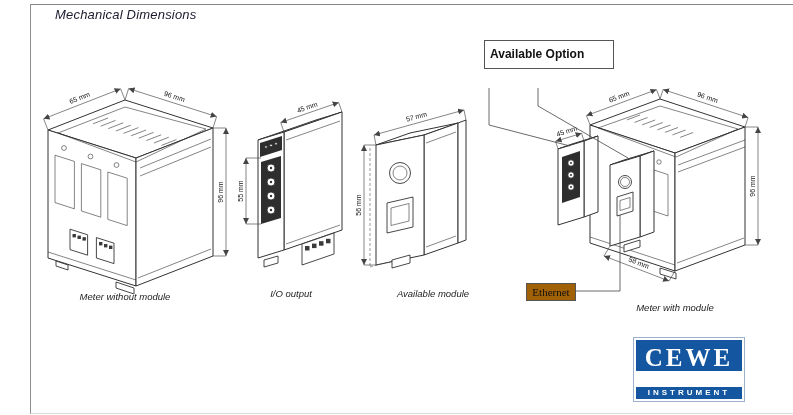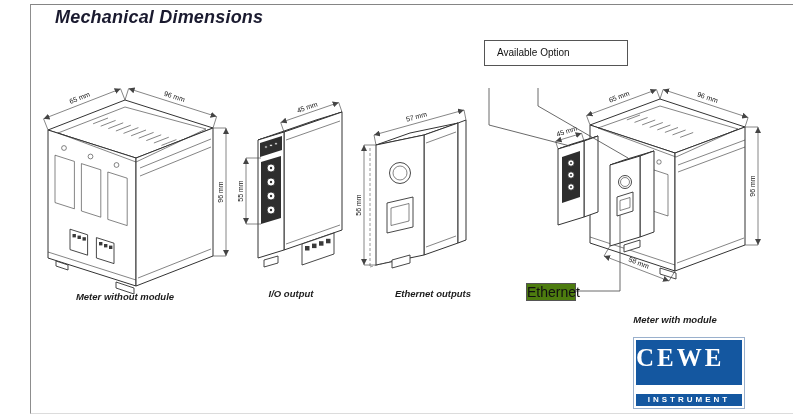--- a/index.html
+++ b/index.html
@@ -7,62 +7,62 @@
     position:relative; width:793px; height:415px; background:#fff;
     font-family:"Liberation Sans", sans-serif; overflow:hidden;
   }
   .page-edge {
     position:absolute; left:30px; top:4px; width:762px; height:408px;
     border-top:1.5px solid #858585; border-left:1.5px solid #8d8d8d;
     border-bottom:1px solid #dcdcdc; pointer-events:none;
   }
   .page-title {
     position:absolute; left:55px; top:7px;
-    font-size:18px; font-weight:bold; font-style:italic;
+    font-size:13px; font-weight:normal; font-style:italic;
     color:var(--title_color,#1a1a2f); letter-spacing:0.2px;
   }
   .fig { position:absolute; overflow:visible; }
   .fig .face { fill:#ffffff; stroke:var(--line,#333); stroke-width:1; stroke-linejoin:round; }
   .fig .ln  { fill:none; stroke:var(--line,#333); stroke-width:0.6; }
   .fig .ln2 { fill:#ffffff; stroke:var(--line,#333); stroke-width:0.9; }
   .fig .blk { fill:#2e2e2e; stroke:none; }
   .fig .hole { fill:#ffffff; stroke:#222; stroke-width:0.8; }
   .fig .dot { fill:#333; stroke:none; }
   .fig .sq { fill:#3a3a3a; stroke:none; }
   .fig .dash { fill:none; stroke:#555; stroke-width:0.6; stroke-dasharray:3 2; }
   .fig .ext, .fig .dl { fill:none; stroke:#444; stroke-width:0.65; }
   .fig .dimlbl { font:7px "Liberation Sans", sans-serif; fill:#111; }
   .caption {
-    position:absolute; text-align:center; font-size:9.5px; font-weight:bold;
+    position:absolute; text-align:center; font-size:9.5px; font-weight:normal;
     font-style:italic; color:#1c1c1c;
   }
   .note-box {
     position:absolute; left:484px; top:40px; width:118px;
-    border:1px solid #555; background:#fff; padding:4px 12px;
-    font-size:10px; line-height:1.55; color:#111;
+    border:1px solid #555; background:#fff; padding:4px 5px;
+    font-size:12px; line-height:1.55; color:#111;font-weight:bold;
   }
   .note-box span { display:block; }
   .eth-box {
     position:absolute; left:526px; top:283px; width:48px; height:16px;
-    border:1px solid #555; background:#4d7c0f; font-size:14px; color:#111;
-    text-align:center; line-height:16px;
+    border:1px solid #555; background:#a16207; font-size:11px; color:#111;
+    text-align:center; line-height:16px;font-family:Liberation Serif, serif;
   }
   .leaders { position:absolute; left:0; top:0; pointer-events:none; }
   .leaders polyline { fill:none; stroke:#444; stroke-width:0.8; }
   .logo {
     position:absolute; left:633px; top:337px; width:106px;
     border:1px solid #9ab0cc; background:#fff; padding:2px;
   }
   .logo-brand {
-    background:var(--brand_blue,#1457a0); color:#fff; 
+    background:var(--brand_blue,#1457a0); color:#fff; text-align:center;
     font-family:"Liberation Serif", serif; font-weight:bold;
-    font-size:25px; line-height:35px; height:45px; letter-spacing:3px;
+    font-size:25px; line-height:35px; height:31px; letter-spacing:3px;
   }
   .logo-sub {
-    margin-top:9px; background:var(--brand_blue,#1457a0); color:#fff;
+    margin-top:16px; background:var(--brand_blue,#1457a0); color:#fff;
     text-align:center; font-size:8px; font-weight:bold; letter-spacing:3px;
     line-height:12px; height:12px;
   }
 </style>
 </head>
 <body>
 
 <div class="screen">
   <div class="page-edge"></div>
 
@@ -259,20 +259,20 @@
   </svg>
 
   <div class="note-box">
     <span>Available Option</span>
   </div>
 
   <div class="eth-box">Ethernet</div>
 
   <div class="caption" style="left:40px;top:291px;width:170px">Meter without  module</div>
   <div class="caption" style="left:232px;top:288px;width:118px">I/O output</div>
-  <div class="caption" style="left:370px;top:288px;width:126px">Ethernet outputs</div>
-  <div class="caption" style="left:600px;top:314px;width:150px">Meter with module</div>
+  <div class="caption" style="left:370px;top:288px;width:126px">Available module</div>
+  <div class="caption" style="left:600px;top:302px;width:150px">Meter with module</div>
 
   <div class="logo">
     <div class="logo-brand">CEWE</div>
     <div class="logo-sub">INSTRUMENT</div>
   </div>
 </div>
 
 </body></html>

